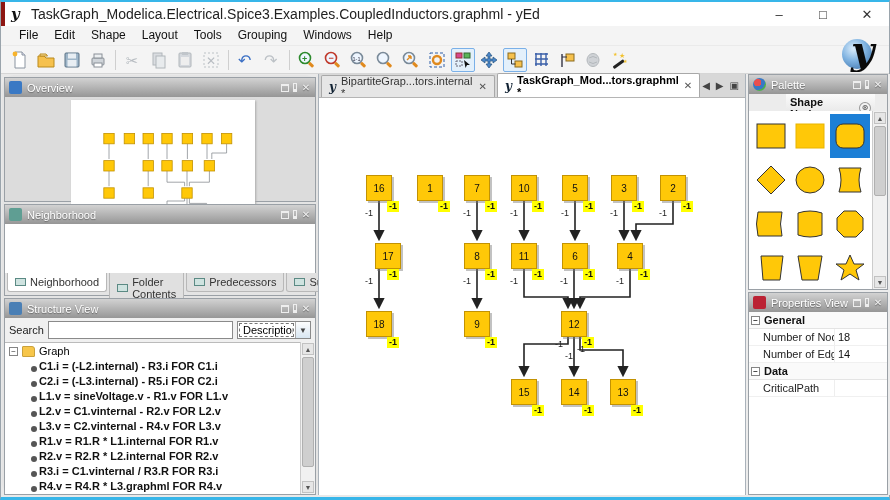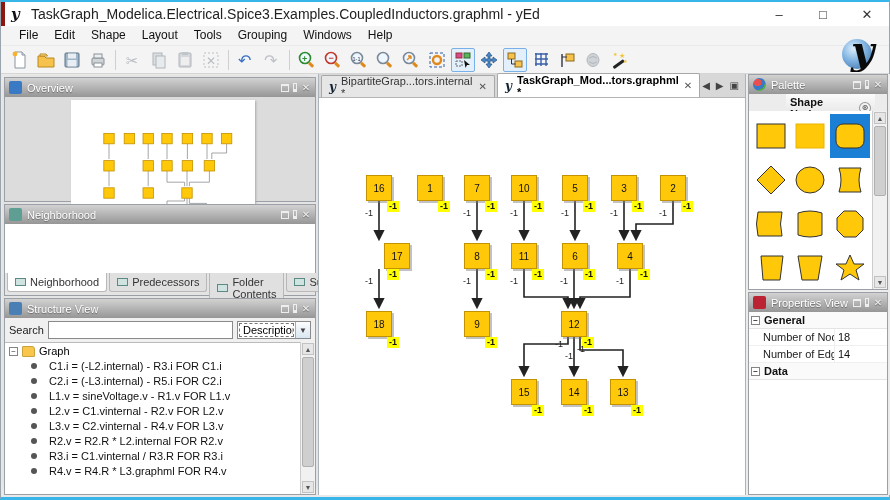--- a/index.html
+++ b/index.html
@@ -58,21 +58,21 @@
   #sv-search-label { font-size:11px; color:#222; }
   #sv-search-input { flex:1; height:18px; border:1px solid #8a8a8a; background:#fff; font-size:11px; padding:0 3px; }
   #sv-combo { width:74px; height:18px; border:1px solid #8a8a8a; background:#fff; display:flex; align-items:center; font-size:11px; position:relative; }
   #sv-combo .combo-text { flex:1; padding:0 3px; border:1px dashed #777; margin:1px; height:14px; line-height:13px; overflow:hidden; }
   #sv-combo .combo-arrow { width:15px; height:16px; background:linear-gradient(#fdfdfd,#d8e6f2); border-left:1px solid #aaa; display:flex; align-items:center; justify-content:center; font-size:8px; color:#444; }
   #sv-tree { position:absolute; left:0; right:15px; top:43px; bottom:0; background:#fff; border-top:1px solid #bbb; overflow:hidden; font-size:11px; }
   #sv-scroll { position:absolute; right:0; top:43px; bottom:0; width:15px; background:#f1f1f1; border-left:1px solid #ccc; }
   .tree-root { display:flex; align-items:center; gap:4px; padding:2px 0 1px 4px; }
   .expander { width:9px; height:9px; border:1px solid #848484; background:#fff; font-size:8px; line-height:7px; text-align:center; color:#333; flex:none; }
   .folder { width:13px; height:11px; background:#f7c64a; border:1px solid #caa13c; border-radius:1px 3px 1px 1px; flex:none; }
-  .tree-item { display:flex; align-items:center; gap:12px; padding:1.5px 0 1.5px 26px; white-space:nowrap; color:#111; }
+  .tree-item { display:flex; align-items:flex-end; gap:2px; padding:1.5px 0 1.5px 26px; white-space:nowrap; color:#111;font-weight:bold; }
   .bullet { width:6px; height:6px; border-radius:50%; background:#555; flex:none; }
   .sb-btn { position:absolute; left:1px; width:12px; height:12px; font-size:7px; color:#555; text-align:center; line-height:12px; background:#e6e6e6; border:1px solid #c2c2c2; }
   .sb-thumb { position:absolute; left:1px; width:12px; background:#cfcfcf; border:1px solid #b0b0b0; border-radius:2px; }
 
   
   #tabbar { position:absolute; left:0; top:0; right:0; height:24px; background:#d8d8d8; border-bottom:1px solid #b5b5b5; display:flex; align-items:flex-end; padding-left:2px; }
   .doc-tab { height:22px; display:flex; align-items:center; gap:5px; padding:0 7px; font-size:11px; border:1px solid #a8a8a8; border-bottom:none; background:#e6e6e6; color:#333; margin-right:2px; border-radius:2px 2px 0 0; }
   .doc-tab.active { background:#fff; font-weight:bold; color:#000; height:24px; }
   .tab-y { font-family:"DejaVu Serif",serif; font-style:italic; font-weight:bold; font-size:12px; color:#123; }
   .tab-x { color:#555; font-size:10px; font-weight:normal; }
@@ -358,25 +358,25 @@
         </div>
       </div>
       <div id="nb-body"></div>
       <div id="nb-tabs">
           <div class="nb-tab active">
             <span class="nb-ico"></span>
             <span>Neighborhood</span>
           </div>
           <div class="nb-tab">
             <span class="nb-ico"></span>
-            <span>Predecessors</span>
+            <span>Folder Contents</span>
           </div>
           <div class="nb-tab">
             <span class="nb-ico"></span>
-            <span>Folder Contents</span>
+            <span>Predecessors</span>
           </div>
           <div class="nb-tab">
             <span class="nb-ico"></span>
             <span>Successors</span>
           </div>
         </div>
     </div>
 
     <div class="panel" id="sv-panel" style="top:223px; bottom:0;">
       <div class="panel-hdr">
@@ -415,20 +415,24 @@
               <span class="bullet"></span>
               <span>L1.v = sineVoltage.v - R1.v FOR L1.v</span>
             </div>
             <div class="tree-item">
               <span class="bullet"></span>
               <span>L2.v = C1.vinternal - R2.v FOR L2.v</span>
             </div>
             <div class="tree-item">
               <span class="bullet"></span>
               <span>L3.v = C2.vinternal - R4.v FOR L3.v</span>
+            </div>
+            <div class="tree-item">
+              <span class="bullet"></span>
+              <span>R1.v = R1.R * L1.internal FOR R1.v</span>
             </div>
             <div class="tree-item">
               <span class="bullet"></span>
               <span>R2.v = R2.R * L2.internal FOR R2.v</span>
             </div>
             <div class="tree-item">
               <span class="bullet"></span>
               <span>R3.i = C1.vinternal / R3.R FOR R3.i</span>
             </div>
             <div class="tree-item">
@@ -498,21 +502,21 @@
           <div class="gnode" style="left: 145px; top: 76px;">7</div>
           <div class="nlabel" style="left: 166px; top: 102px;">-1</div>
           <div class="gnode" style="left: 192px; top: 76px;">10</div>
           <div class="nlabel" style="left: 213px; top: 102px;">-1</div>
           <div class="gnode" style="left: 243px; top: 76px;">5</div>
           <div class="nlabel" style="left: 264px; top: 102px;">-1</div>
           <div class="gnode" style="left: 292px; top: 76px;">3</div>
           <div class="nlabel" style="left: 313px; top: 102px;">-1</div>
           <div class="gnode" style="left: 341px; top: 76px;">2</div>
           <div class="nlabel" style="left: 362px; top: 102px;">-1</div>
-          <div class="gnode" style="left: 65px; top: 144px;">17</div>
+          <div class="gnode" style="left: 56px; top: 144px;">17</div>
           <div class="nlabel" style="left: 68px; top: 170px;">-1</div>
           <div class="gnode" style="left: 145px; top: 144px;">8</div>
           <div class="nlabel" style="left: 166px; top: 170px;">-1</div>
           <div class="gnode" style="left: 192px; top: 144px; text-align: center;">11</div>
           <div class="nlabel" style="left: 213px; top: 170px;">-1</div>
           <div class="gnode" style="left: 243px; top: 144px;">6</div>
           <div class="nlabel" style="left: 264px; top: 170px;">-1</div>
           <div class="gnode" style="left: 298px; top: 144px;">4</div>
           <div class="nlabel" style="left: 319px; top: 170px;">-1</div>
           <div class="gnode" style="left: 47px; top: 212px;">18</div>
@@ -650,16 +654,20 @@
             <div class="prop-val">18</div>
           </div>
           <div class="prop-row">
             <div class="prop-key">Number of Edges</div>
             <div class="prop-val">14</div>
           </div>
           <div class="prop-group">
             <span class="expander">−</span>
             <span>Data</span>
           </div>
+          <div class="prop-row">
+            <div class="prop-key">CriticalPath</div>
+            <div class="prop-val"></div>
+          </div>
         </div>
     </div>
   </div>
 </div>
 
 </body></html>

